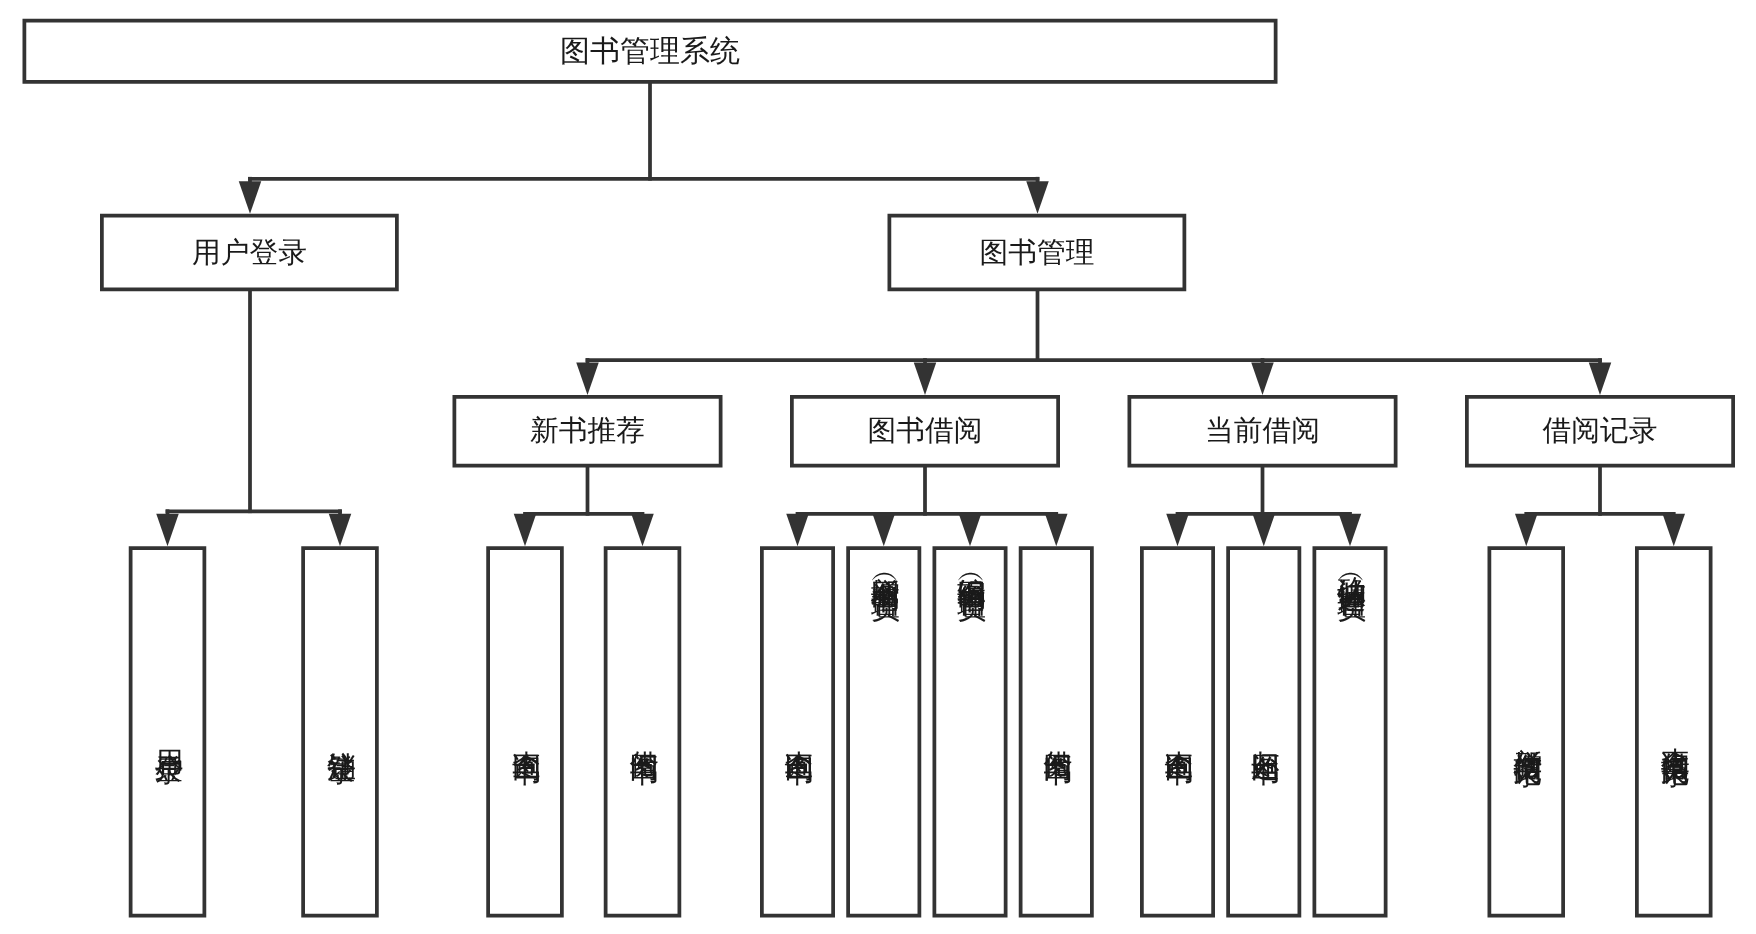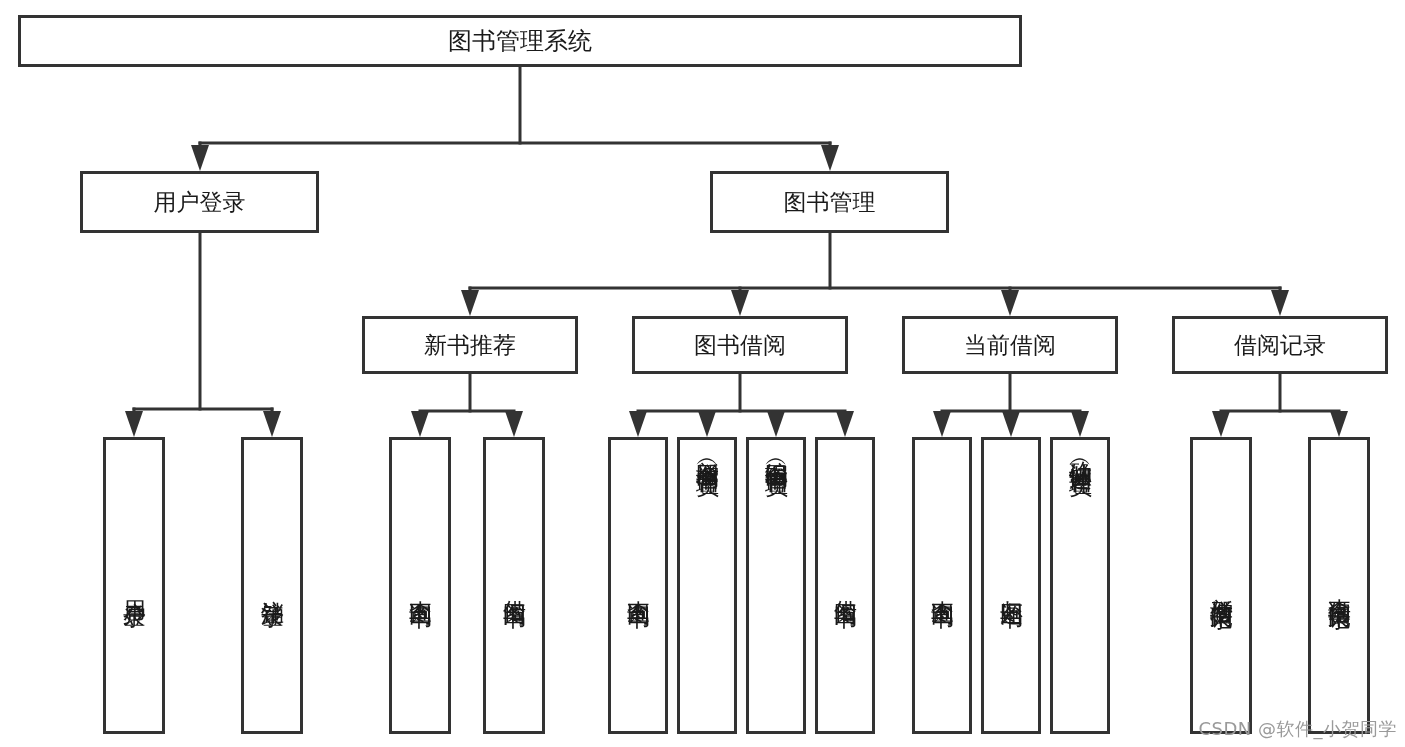--- a/index.html
+++ b/index.html
@@ -202,15 +202,14 @@
         <div class="leaf-label" style="padding-top: 6px;">确认归还（管理员）</div>
       </div>
       <div class="leaf-label-wrap" style="left: 1190px; top: 437px; width: 62px; height: 297px;">
         <div class="leaf-label">新增借阅记录</div>
       </div>
       <div class="leaf-label-wrap" style="left: 1308px; top: 437px; width: 62px; height: 297px;">
         <div class="leaf-label">查询借阅记录</div>
       </div>
     </div>
 
-  <div id="watermark">CSDN @软件_小贺同学</div>
 
 </div>
 
 </body></html>

